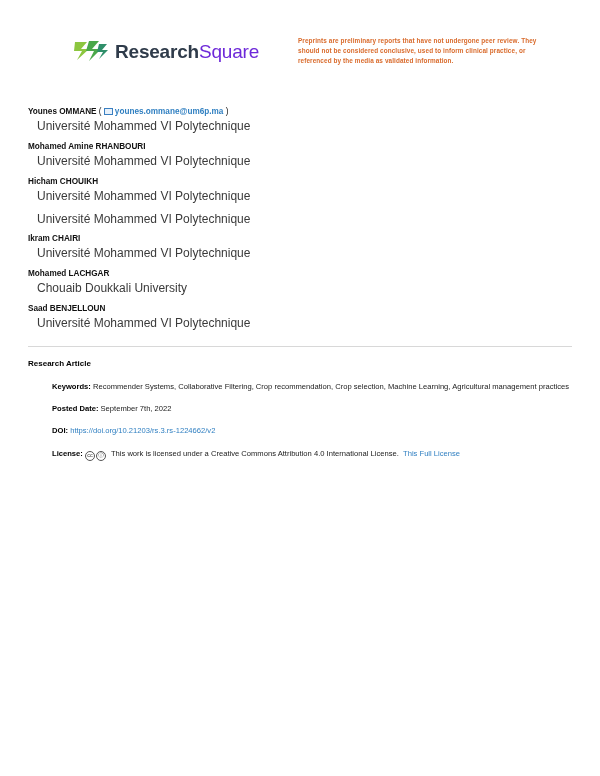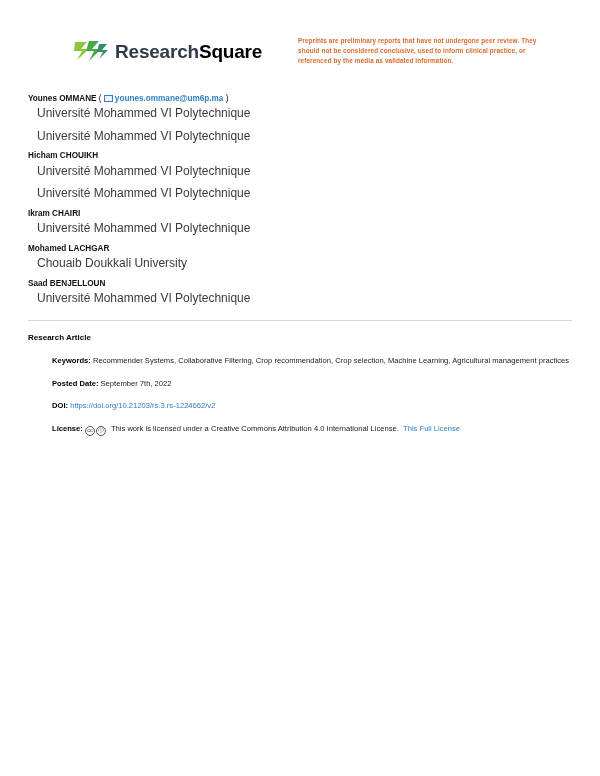--- a/index.html
+++ b/index.html
@@ -42,22 +42,22 @@
     height: 28px;
     position: relative;
   }
   .logo-text {
     font-size: 19px;
     font-weight: bold;
     color: #2f3b4a;
     letter-spacing: -0.2px;
   }
   .logo-text .light {
-    font-weight: bold;
-    color: #000000;
+    font-weight: normal;
+    color: #6d28d9;
   }
   .disclaimer {
     position: absolute;
     left: 270px;
     top: 6px;
     width: 260px;
     font-size: 6.4px;
     line-height: 1.55;
     color: #d96a2b;
     font-weight: bold;
@@ -69,21 +69,21 @@
     font-size: 16.5px;
     font-weight: bold;
     line-height: 1.32;
     color: #111111;
     margin: 6px 0 0 0;
     letter-spacing: -0.1px;
   }
 
   
   .authors {
-    margin-top: 6px;
+    margin-top: 19px;
   }
   .author-block {
     margin-bottom: 7px;
   }
   .author-name {
     font-size: 8.2px;
     font-weight: bold;
     color: #111111;
     line-height: 1.25;
   }
@@ -185,20 +185,21 @@
 
     <div class="author-block">
       <div class="author-name">
         <span>Younes OMMANE</span>
         <span class="author-email-wrap">(&nbsp;<span class="mail-icon"></span><a class="author-email" href="#">younes.ommane@um6p.ma</a>&nbsp;)</span>
       </div>
       <div class="author-affil">Université Mohammed VI Polytechnique</div>
     </div>
 
     <div class="author-block">
+      <div class="author-name">Mohamed Amine RHANBOURI</div>
       <div class="author-affil">Université Mohammed VI Polytechnique</div>
     </div>
 
     <div class="author-block">
       <div class="author-name">Hicham CHOUIKH</div>
       <div class="author-affil">Université Mohammed VI Polytechnique</div>
     </div>
 
     <div class="author-block">
       <div class="author-affil">Université Mohammed VI Polytechnique</div>

